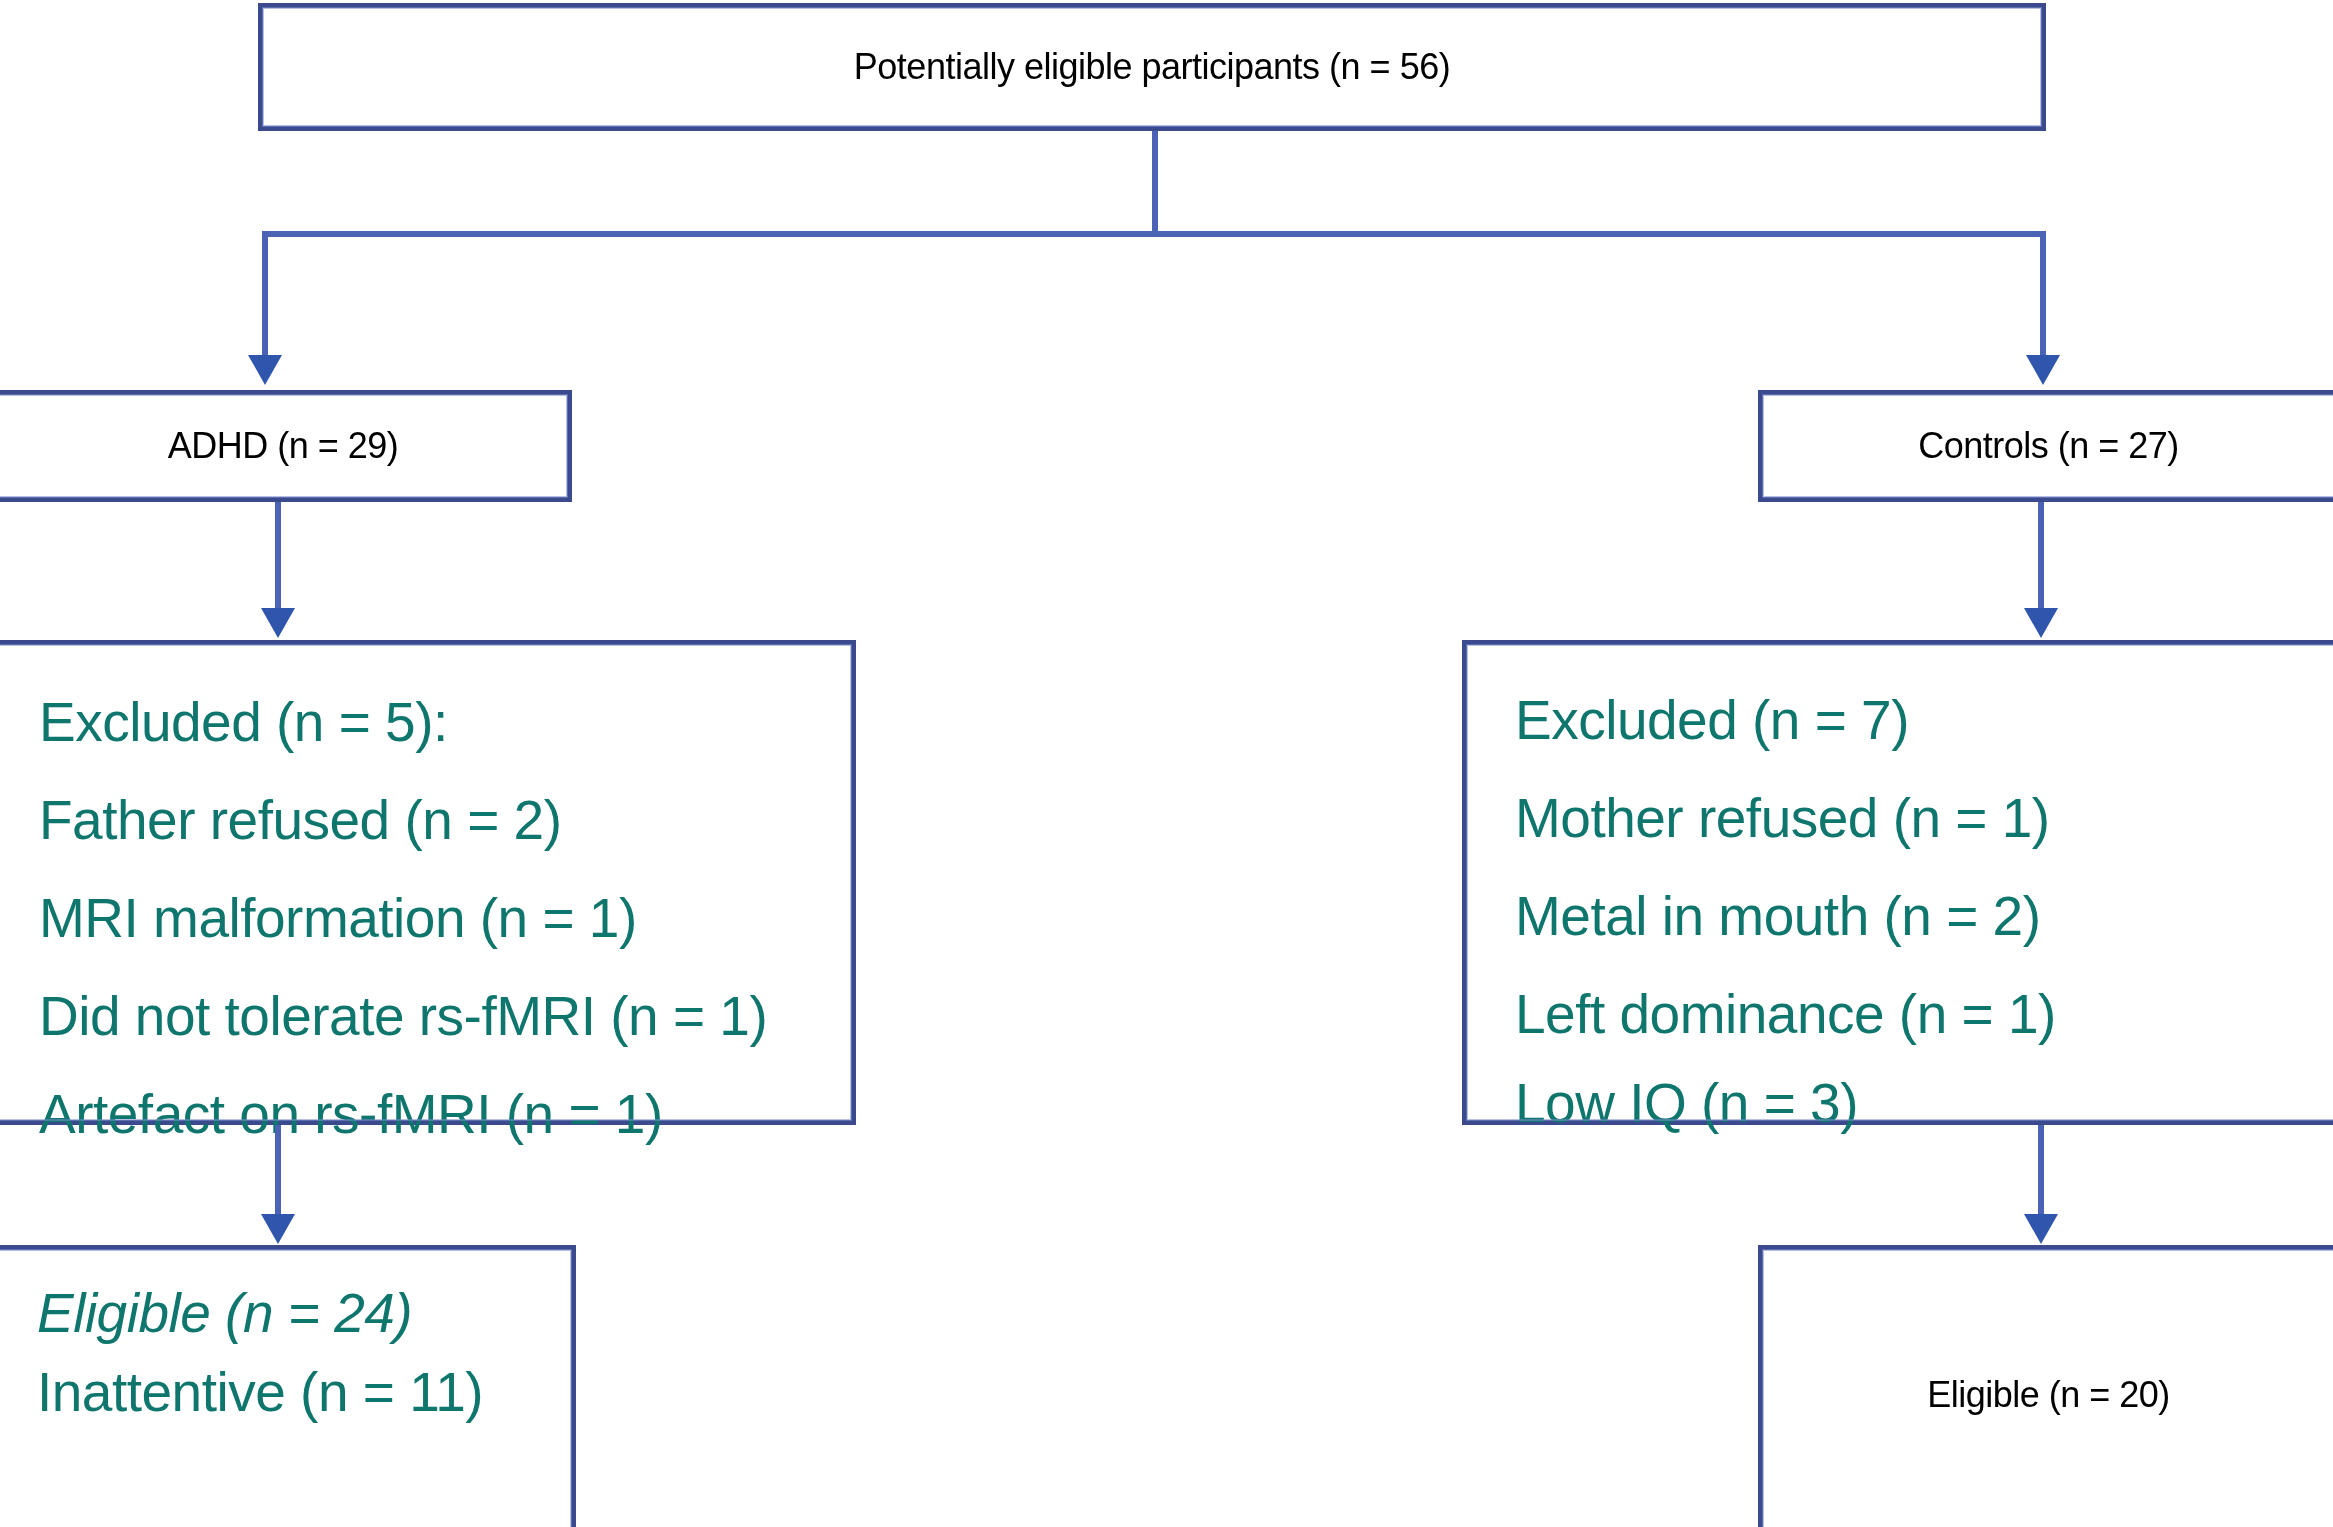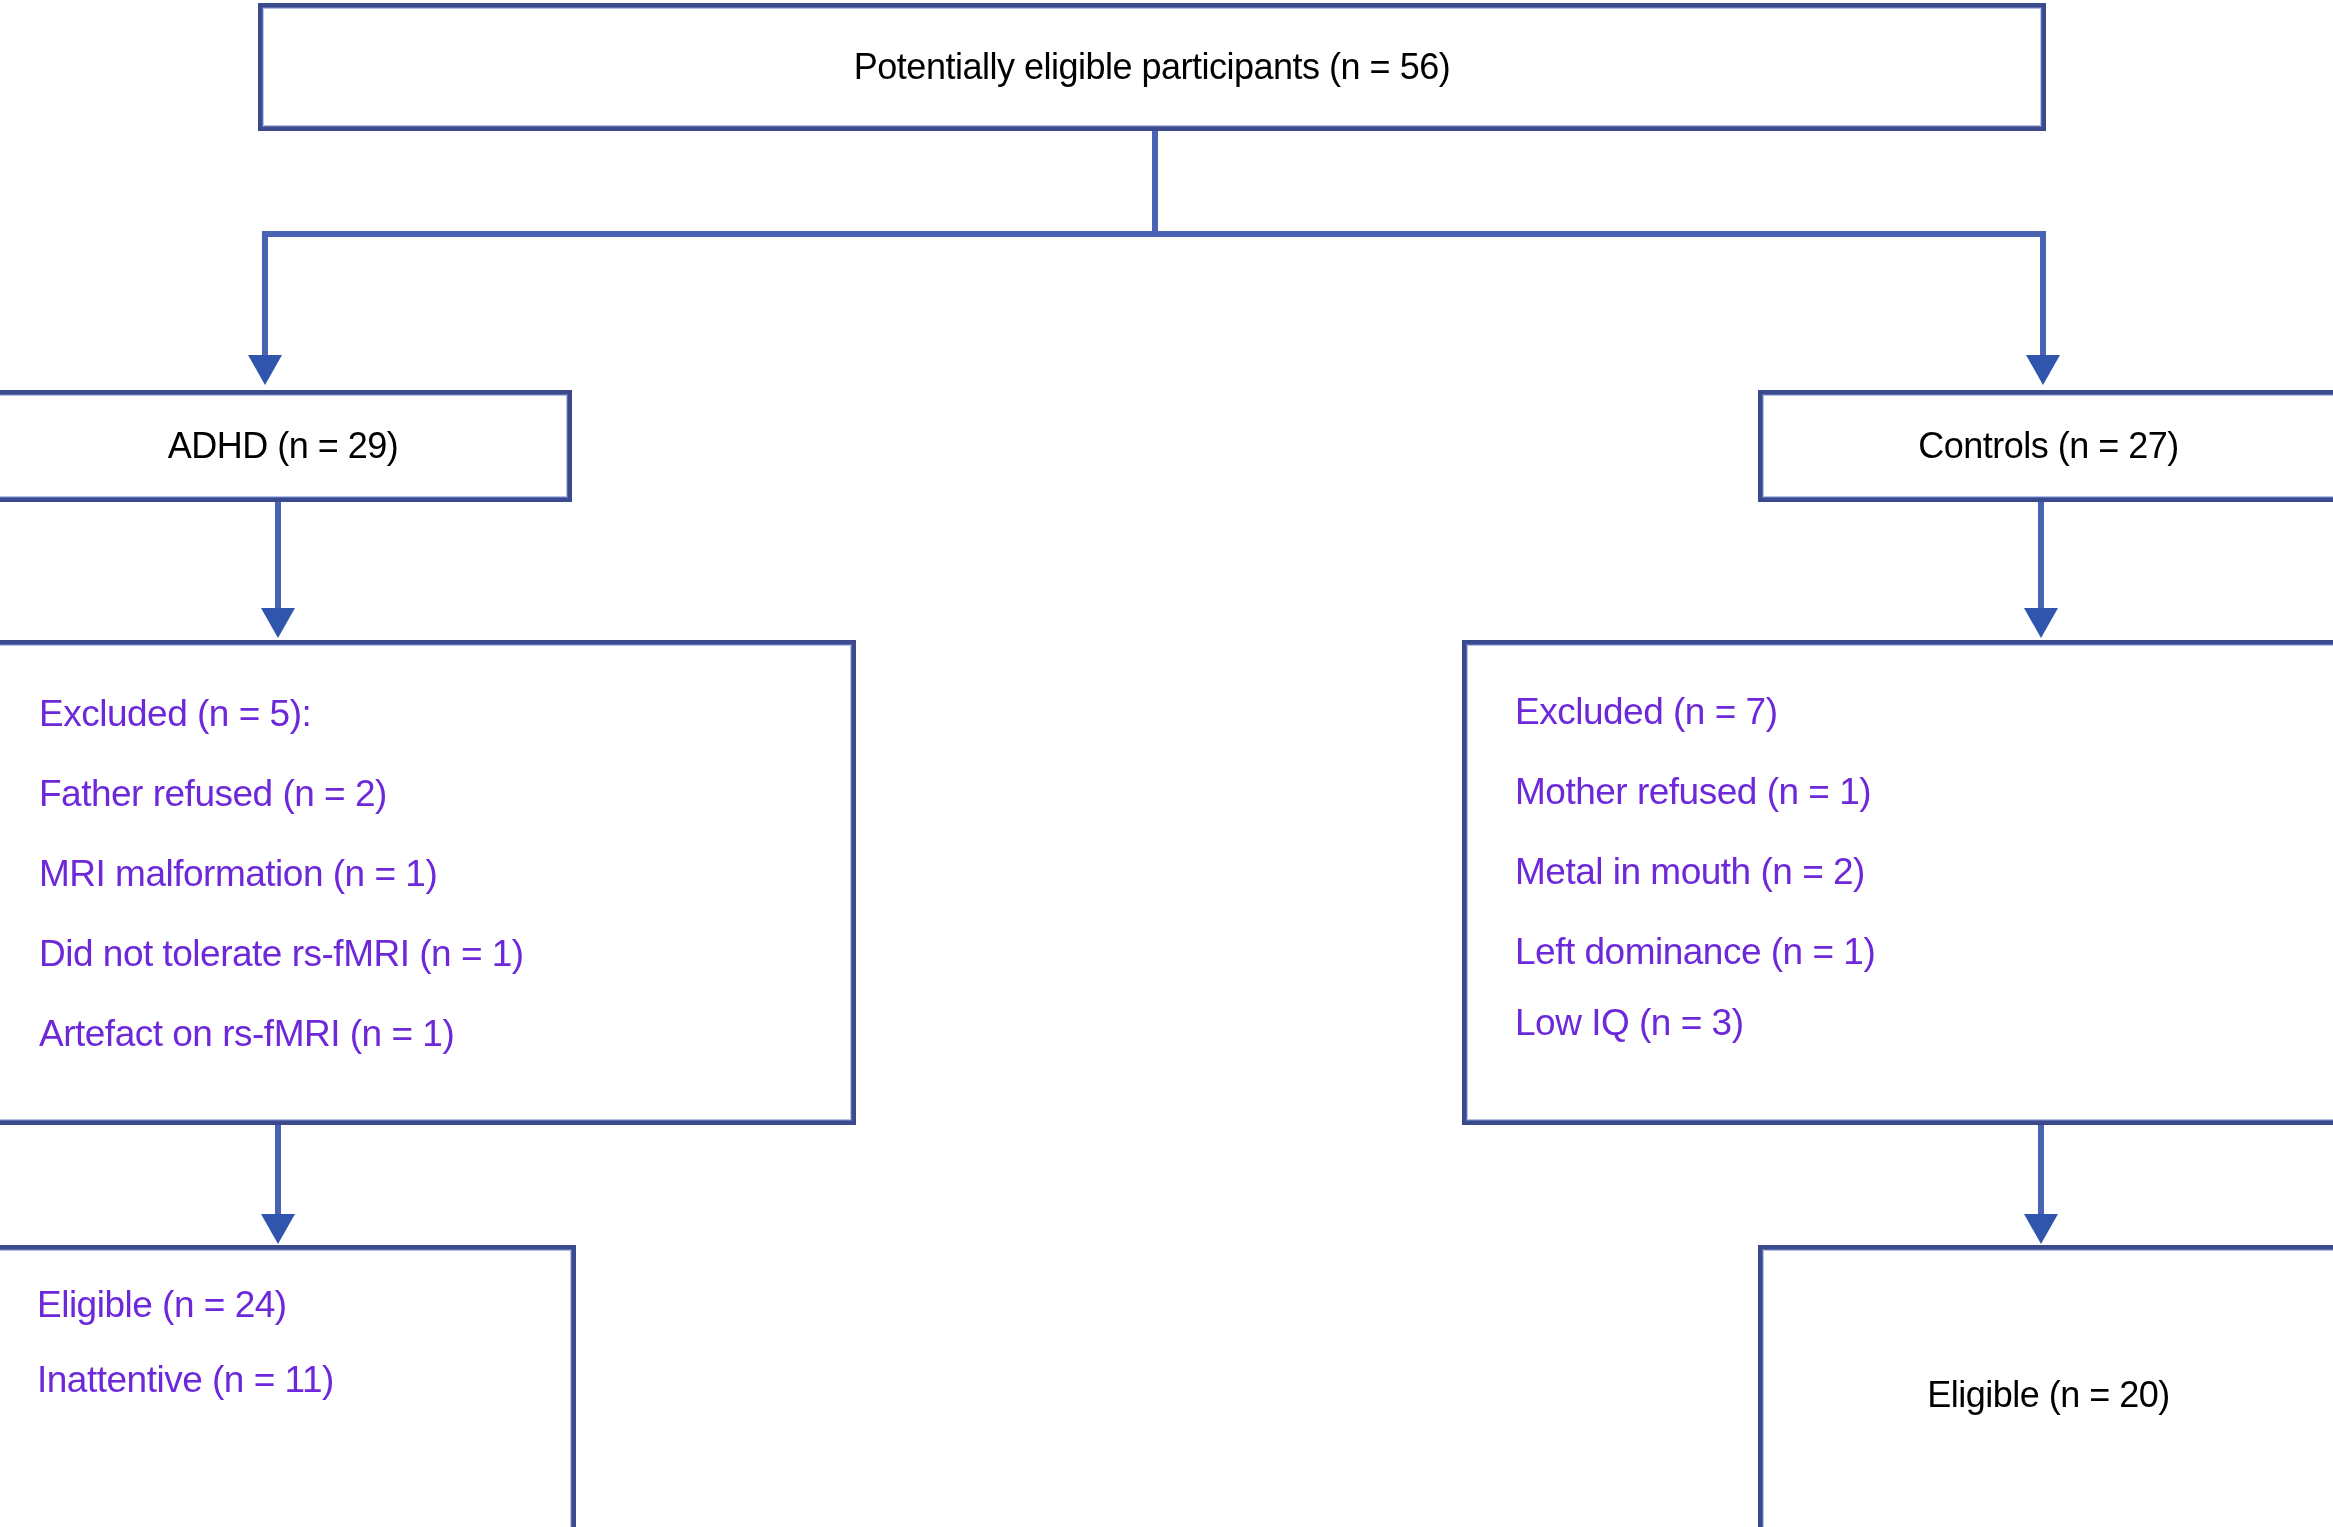--- a/index.html
+++ b/index.html
@@ -46,22 +46,22 @@
     justify-content: center;
     height: 100%;
   }
   .list-block {
     position: absolute;
     left: 40px;
     top: 50px;
     right: 10px;
   }
   .list-line {
-    font-size: 37px;
-    color: #6d28d9;
+    font-size: 55px;
+    color: #0f766e;
     line-height: 1.0;
     margin-bottom: 43px;
     white-space: nowrap;
     letter-spacing: -0.5px;
   }
   .list-line:last-child { margin-bottom: 0; }
 
   .list-block.tight .list-line { margin-bottom: 16px; }
 
   
@@ -143,21 +143,21 @@
   </div>
 
   <div class="conn-v" style="left:275px; top:1125px; height:92px;"></div>
   <div class="arrow-head" style="left:261px; top:1214px;"></div>
 
   <div class="conn-v" style="left:2038px; top:1125px; height:92px;"></div>
   <div class="arrow-head" style="left:2024px; top:1214px;"></div>
 
   <div class="node-box" style="left:-6px; top:1245px; width:582px; height:300px;">
     <div class="list-block" style="left:38px; top:36px;">
-      <div class="list-line" style="margin-bottom:38px;">Eligible (n = 24)</div>
+      <div class="list-line" style="margin-bottom:24px;font-style:italic;">Eligible (n = 24)</div>
       <div class="list-line" style="margin-bottom:38px;">Inattentive (n = 11)</div>
     </div>
   </div>
 
   <div class="node-box" style="left:1758px; top:1245px; width:581px; height:300px;">
     <div class="centered">
       <span class="box-text">Eligible (n = 20)</span>
     </div>
   </div>
 

